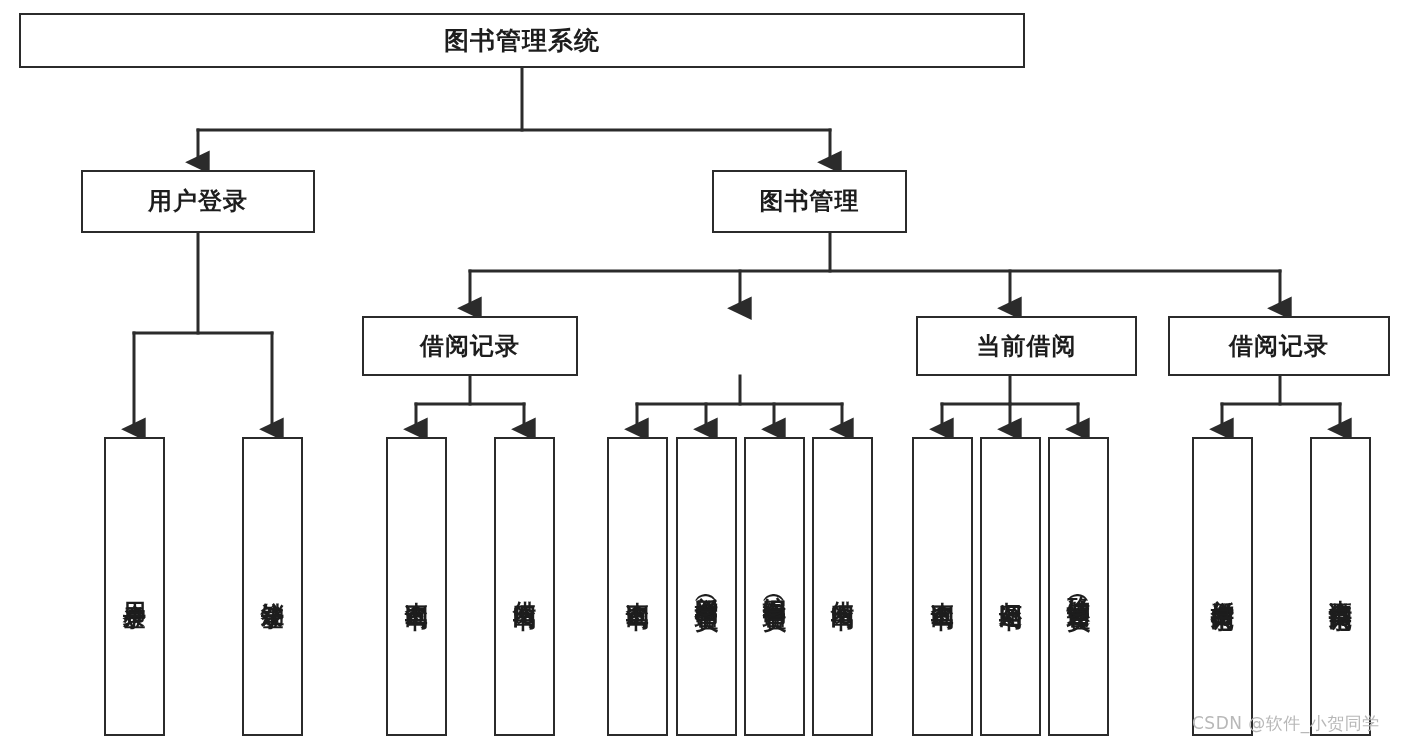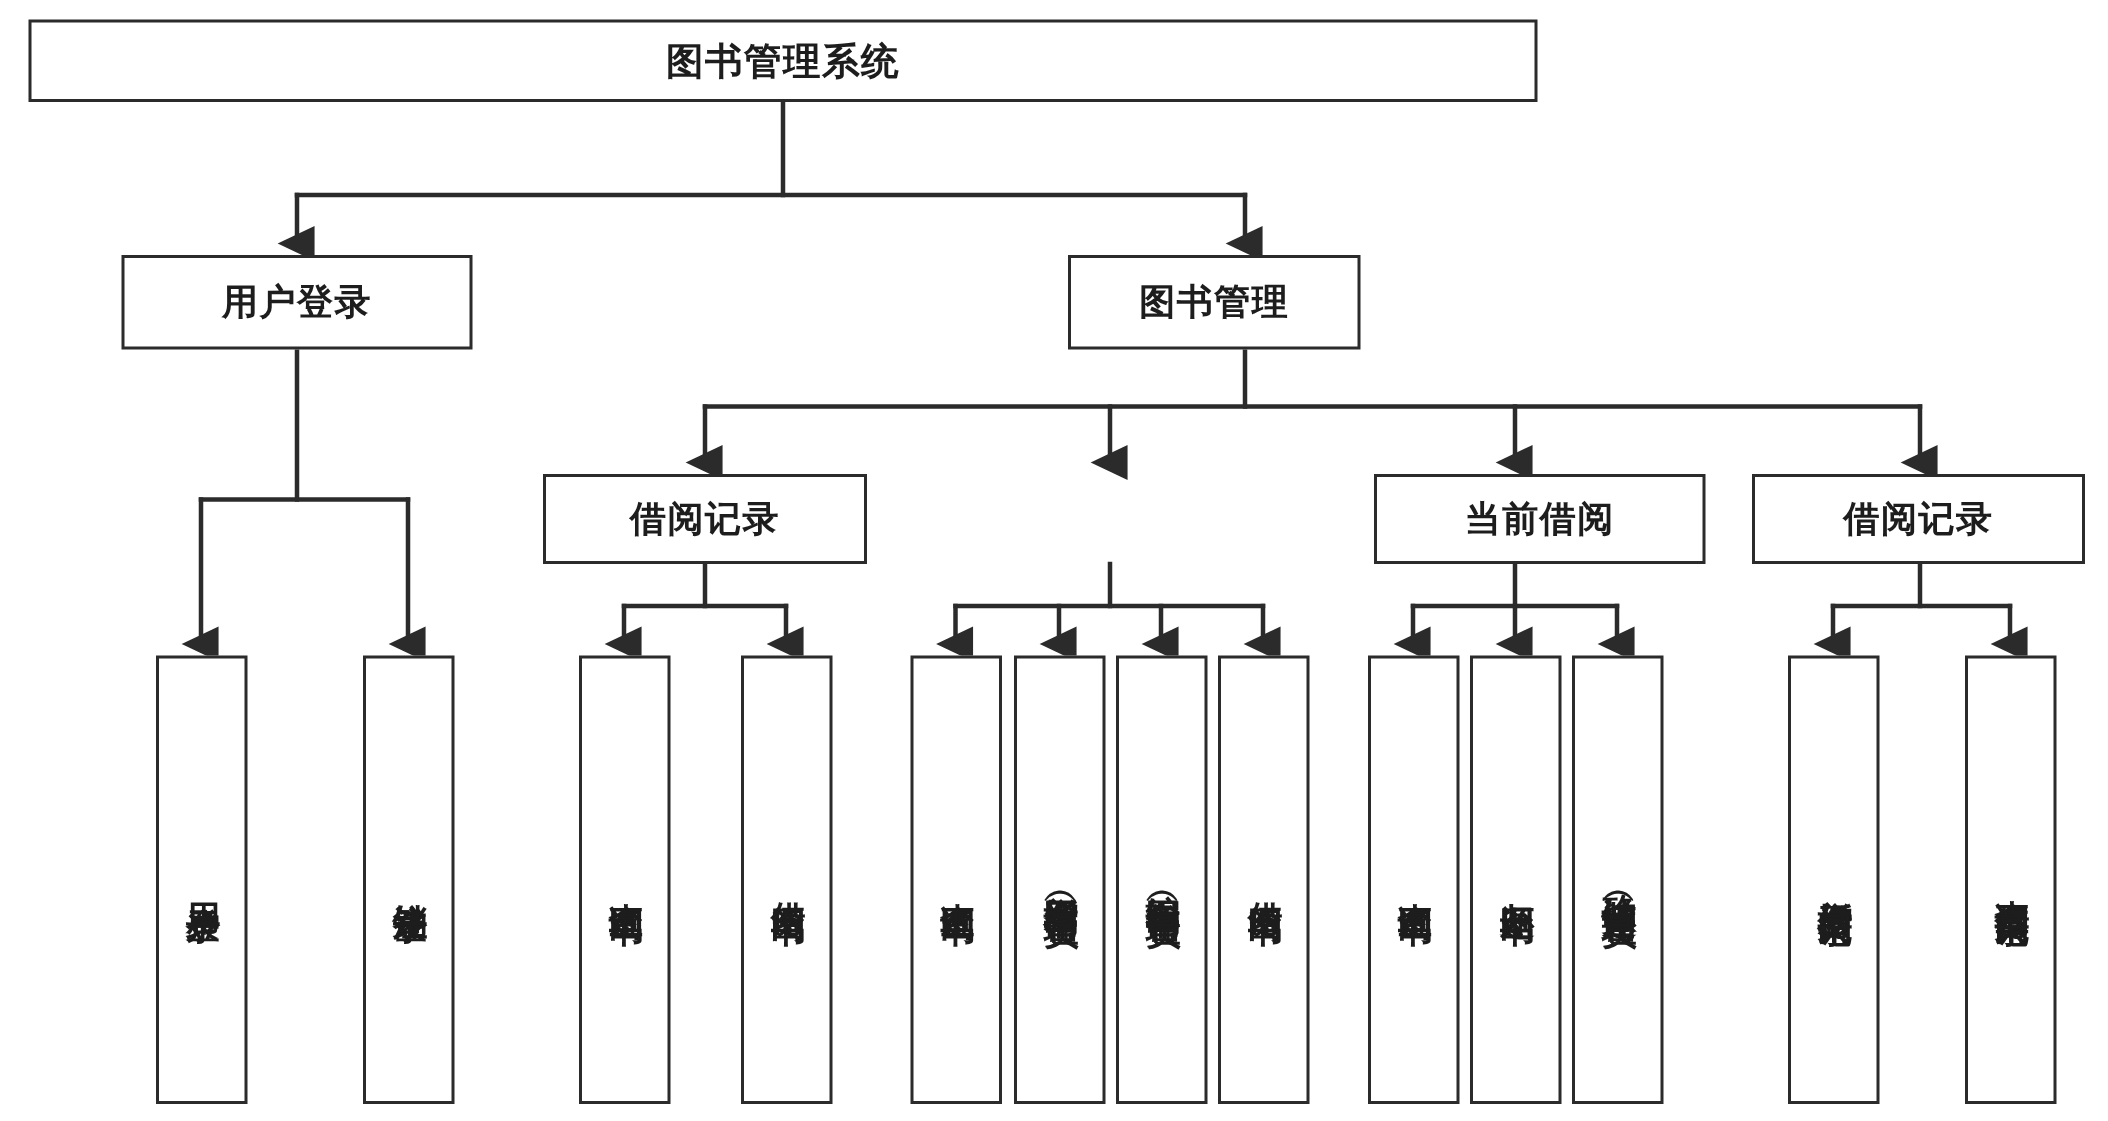--- a/index.html
+++ b/index.html
@@ -200,14 +200,15 @@
   </div>
 
   <div class="node v" style="left:1192px; top:437px; width:61px; height:299px;">
     <span class="label">新增借阅记录</span>
   </div>
 
   <div class="node v" style="left:1310px; top:437px; width:61px; height:299px;">
     <span class="label">查询借阅记录</span>
   </div>
 
+  <div class="watermark">CSDN @软件_小贺同学</div>
 
 </div>
 
 </body></html>

